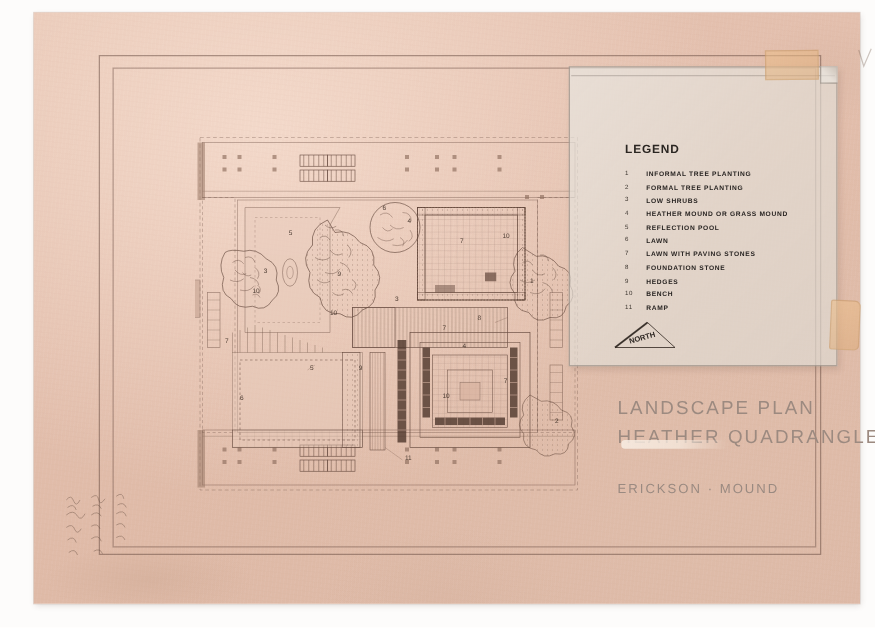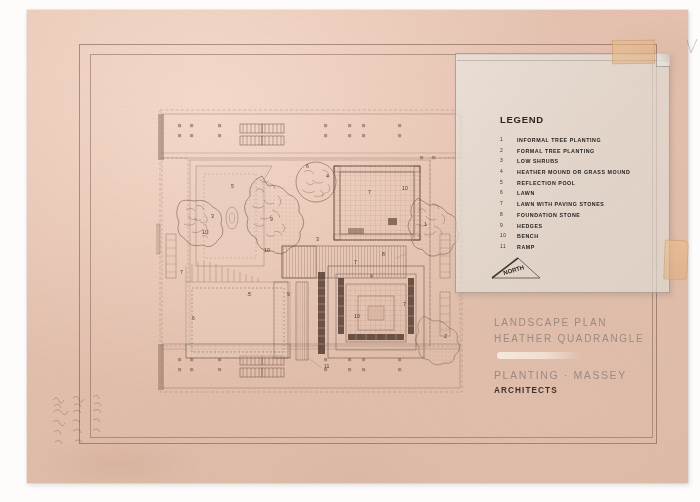--- a/index.html
+++ b/index.html
@@ -66,21 +66,21 @@
   #legend-title{font-size:9.5px;font-weight:bold;letter-spacing:.7px;margin-bottom:13px;}
   .legend-row{display:flex;font-size:5.3px;letter-spacing:.55px;margin-bottom:5.4px;line-height:1;}
   .legend-num{width:17px;flex:none;font-size:4.9px;color:#3a332d;}
   .legend-label{font-weight:bold;color:#262220;}
 
   
   #north{position:absolute;left:32px;top:200px;width:60px;height:30px;}
 
   
   #title-block{position:absolute;left:467px;top:305px;width:185px;}
-  .t-line{font-size:10px;letter-spacing:1.7px;color:#9c8a80;line-height:1.55;white-space:nowrap;}
+  .t-line{font-size:15px;letter-spacing:1.7px;color:#9c8a80;line-height:1.55;white-space:nowrap;}
   #erased{position:absolute;left:3px;top:37px;width:86px;height:7px;
           background:linear-gradient(90deg, rgba(248,238,228,.85), rgba(246,234,222,.75) 55%, rgba(240,226,214,0));
           border-radius:3px;filter:blur(.6px);}
   #firm{font-size:10.5px;letter-spacing:1.6px;color:#9a8a81;margin-top:23px;white-space:nowrap;}
   #arch{font-size:8.2px;font-weight:bold;letter-spacing:1.1px;color:#3a322c;margin-top:5px;}
 
   
   #pencil-check{position:absolute;left:657px;top:28px;width:16px;height:18px;opacity:.35;}
   #notes{position:absolute;left:24px;top:382px;width:66px;height:56px;opacity:.55;}
 </style>
@@ -385,22 +385,21 @@
           <path d="M4 24 L30 4" stroke="#2e2620" stroke-width="1.6" opacity=".8"></path>
           <text x="16" y="21" font-family="Liberation Sans, sans-serif" font-size="6" font-weight="bold" fill="#2b2420" transform="rotate(-16 16 21)">NORTH</text>
         </svg>
       </div>
     </div>
 
     <div id="title-block">
       <div class="t-line">LANDSCAPE   PLAN</div>
       <div class="t-line">HEATHER   QUADRANGLE</div>
       <div id="erased"></div>
-      <div id="firm">PLANTING  ·  MASSEY</div>
-      <div id="arch">ARCHITECTS</div>
+      <div id="firm">ERICKSON  ·  MOUND</div>
     </div>
 
     <div id="pencil-check">
       <svg width="16" height="18" viewBox="0 0 16 18" xmlns="http://www.w3.org/2000/svg">
         <path d="M3 2 L7 15 L13 1" fill="none" stroke="#7a6355" stroke-width="1"></path>
       </svg>
     </div>
 
     <div id="notes">
       <svg width="66" height="56" viewBox="0 0 66 56" xmlns="http://www.w3.org/2000/svg">

